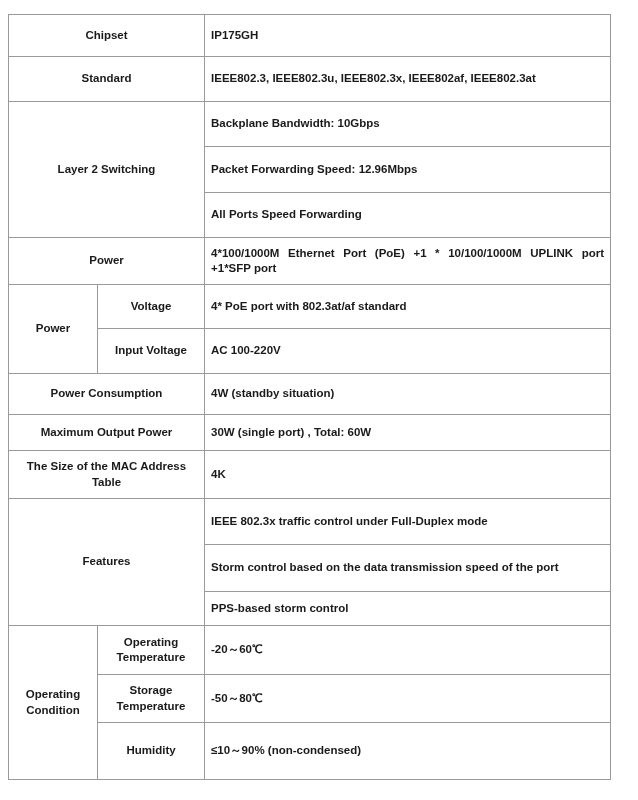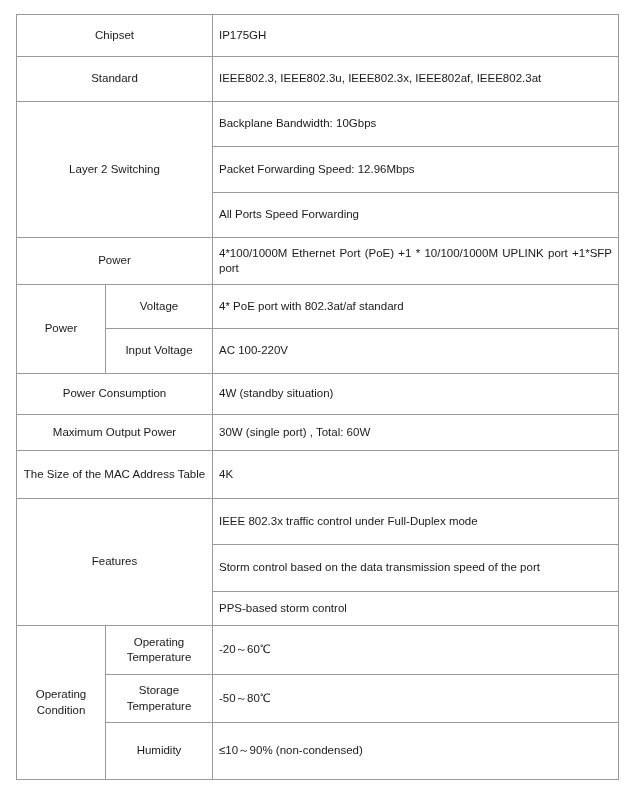--- a/index.html
+++ b/index.html
@@ -9,24 +9,25 @@
   }
   body {
     width: 638px;
     height: 800px;
     font-family: "Liberation Sans", sans-serif;
     color: #1a1a1a;
     overflow: hidden;
   }
   #spec-sheet {
     position: absolute;
-    left: 16px;
+    left: 8px;
     top: 14px;
     width: 602px;
     height: 766px;
+    font-weight: bold;
   }
   table.spec-table {
     width: 602px;
     height: 766px;
     border-collapse: collapse;
     table-layout: fixed;
     font-size: 11.5px;
     line-height: 1.35;
   }
   table.spec-table td {

